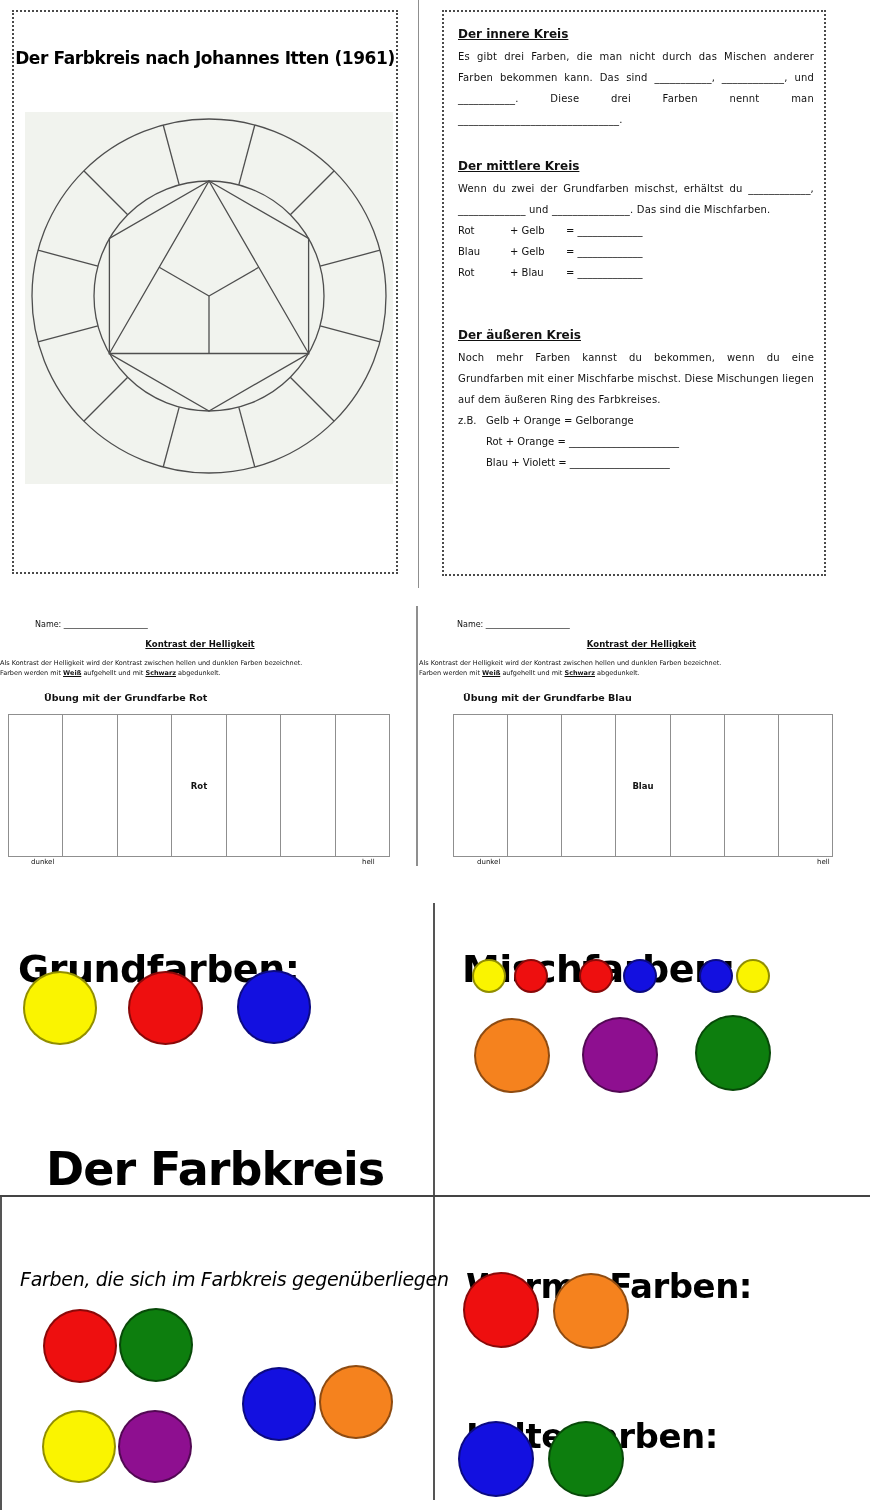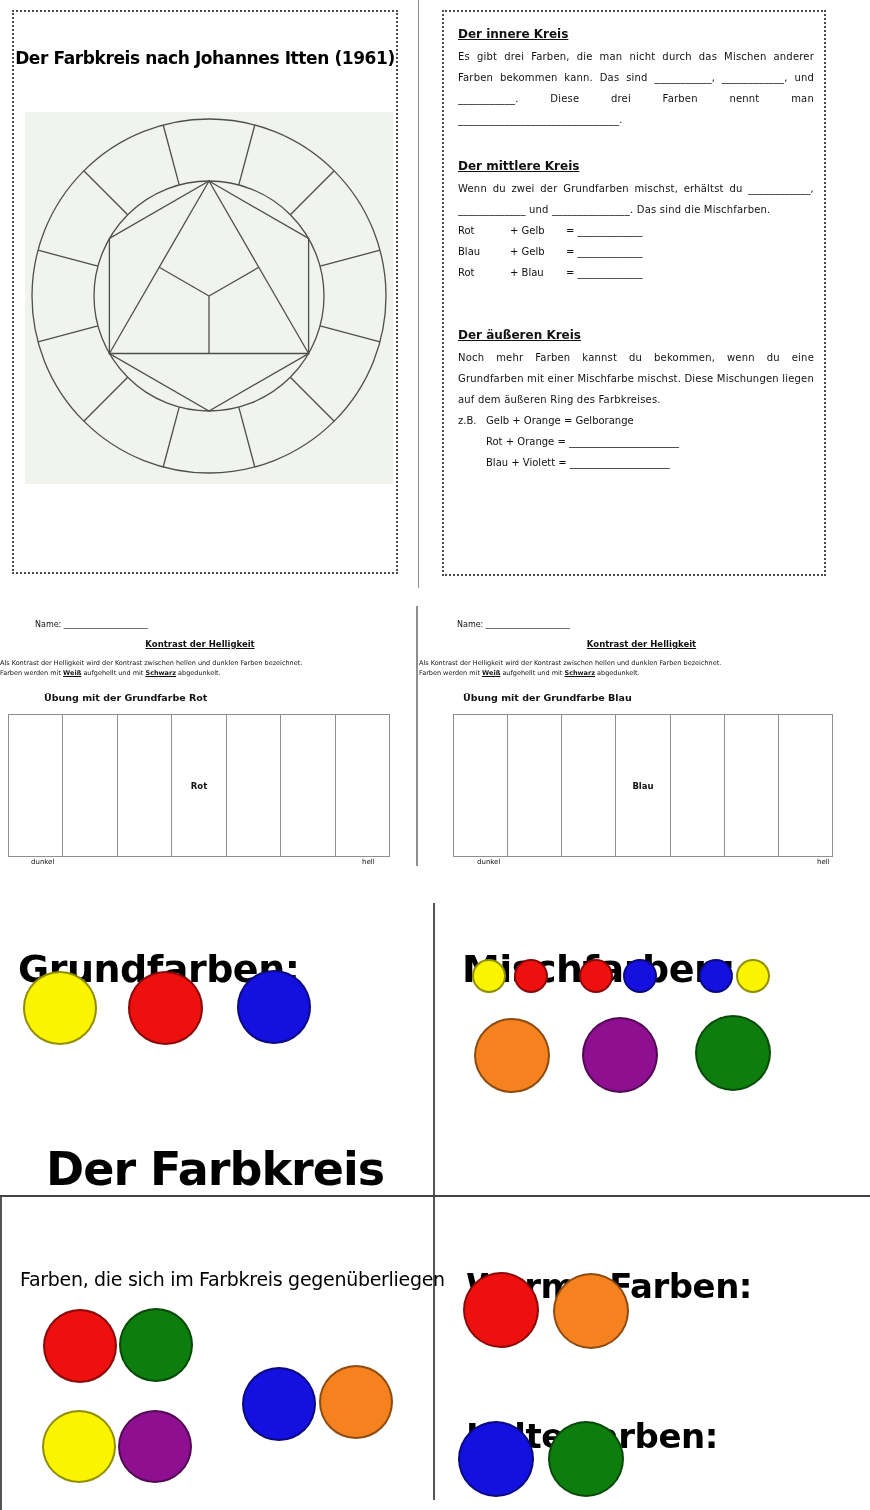--- a/index.html
+++ b/index.html
@@ -46,21 +46,21 @@
   .scale{position:absolute;top:258px;font-size:7px;}
   .ws-l .scale.sl{left:31px;} .ws-l .scale.sr{left:362px;}
   .ws-r .scale.sl{left:58px;} .ws-r .scale.sr{left:398px;}
 
   
   .bigh{position:absolute;font-weight:bold;color:#000;white-space:nowrap;margin-top:46px;}
   #h-grund{left:18px;top:901px;font-size:38px;letter-spacing:-0.5px;}
   #h-misch{left:462px;top:901px;font-size:38px;letter-spacing:-0.5px;}
   #h-farbkreis{left:46px;top:1096px;font-size:46px;letter-spacing:-1px;}
   #h-komp{left:20px;top:1214px;font-size:38px;letter-spacing:-1px;}
-  #sub-komp{position:absolute;left:20px;top:1268px;font-size:19px;letter-spacing:-0.3px;color:#000;white-space:nowrap;}
+  #sub-komp{position:absolute;left:20px;top:1268px;font-size:19px;letter-spacing:-0.3px;color:#000;white-space:nowrap;font-style:italic;}
   #h-warm{left:466px;top:1220px;font-size:34px;letter-spacing:-0.5px;}
   #h-kalt{left:466px;top:1370px;font-size:34px;letter-spacing:-0.5px;text-align:center;}
 
   .circ{position:absolute;border-radius:50%;border:2px solid rgba(0,0,0,0.42);box-sizing:border-box;}
 </style>
 </head>
 <body>
 
 <div id="canvas">
 

